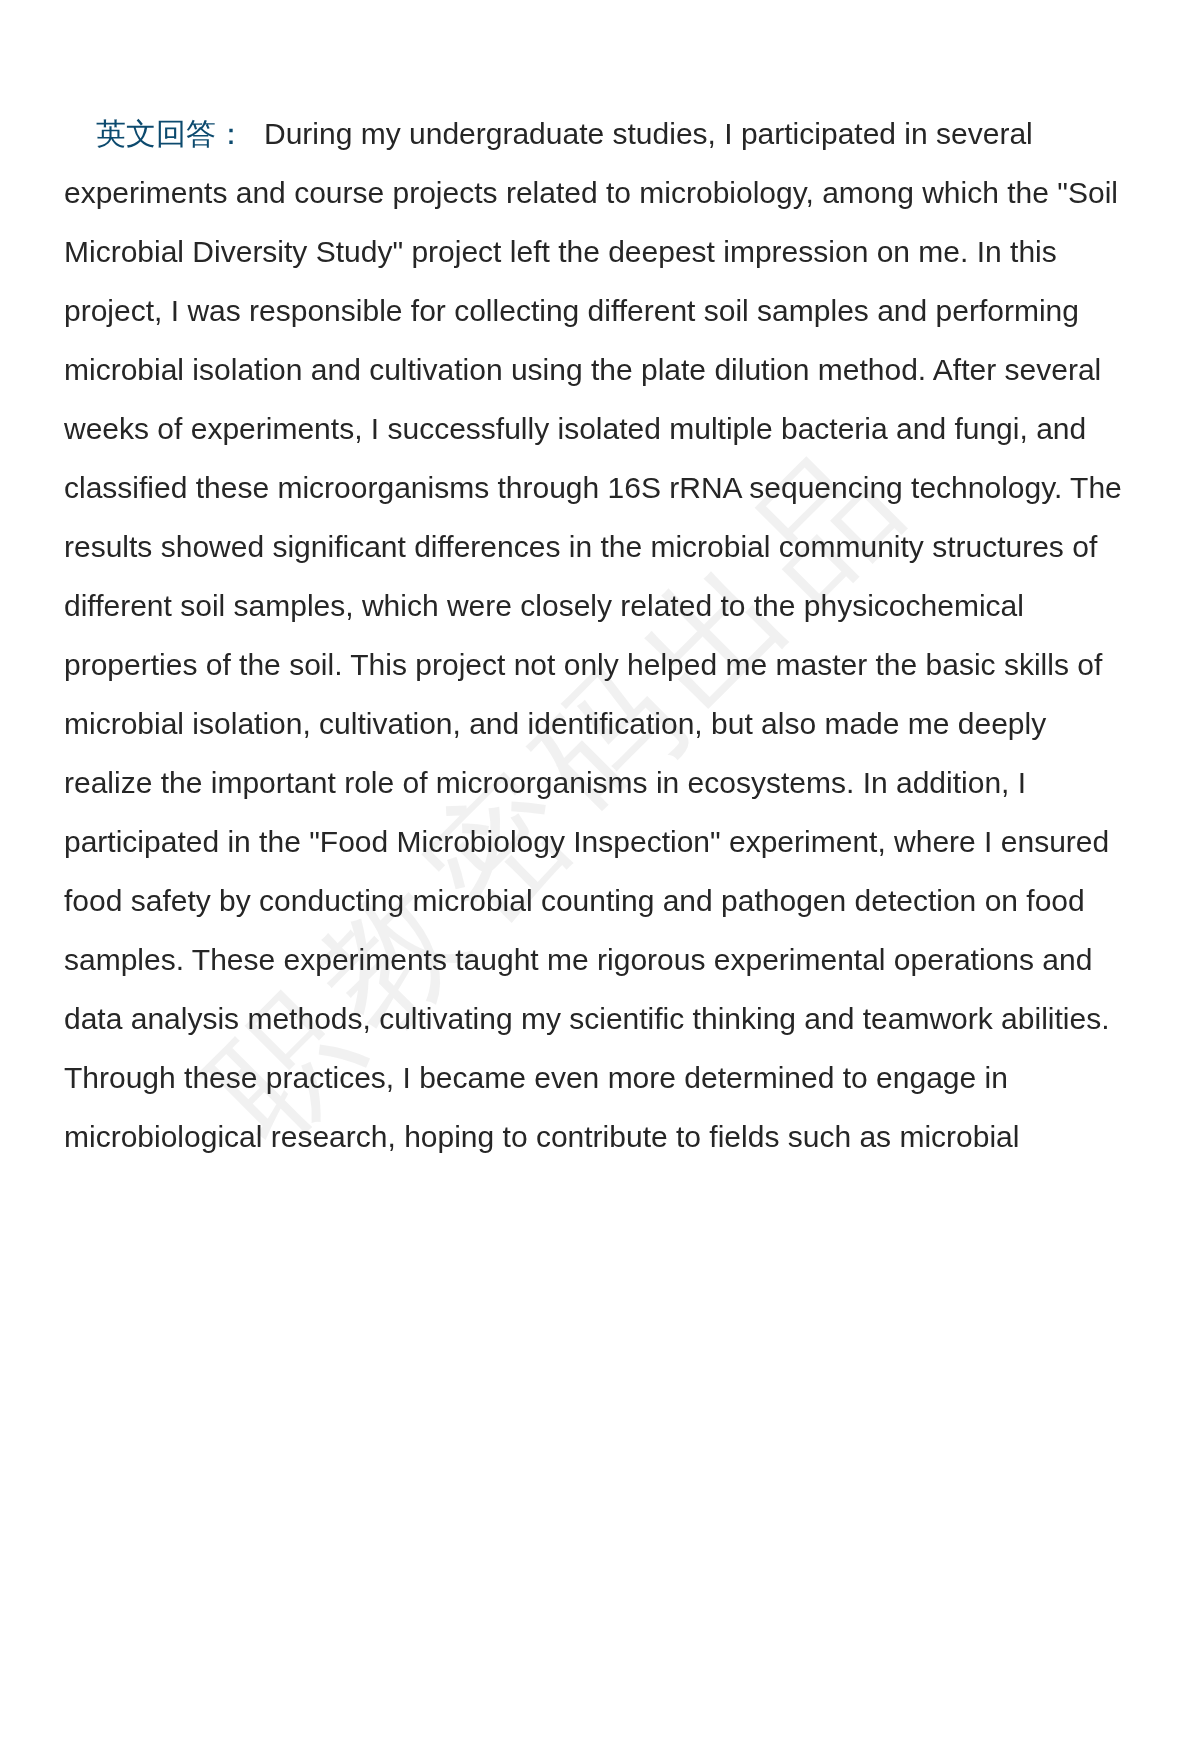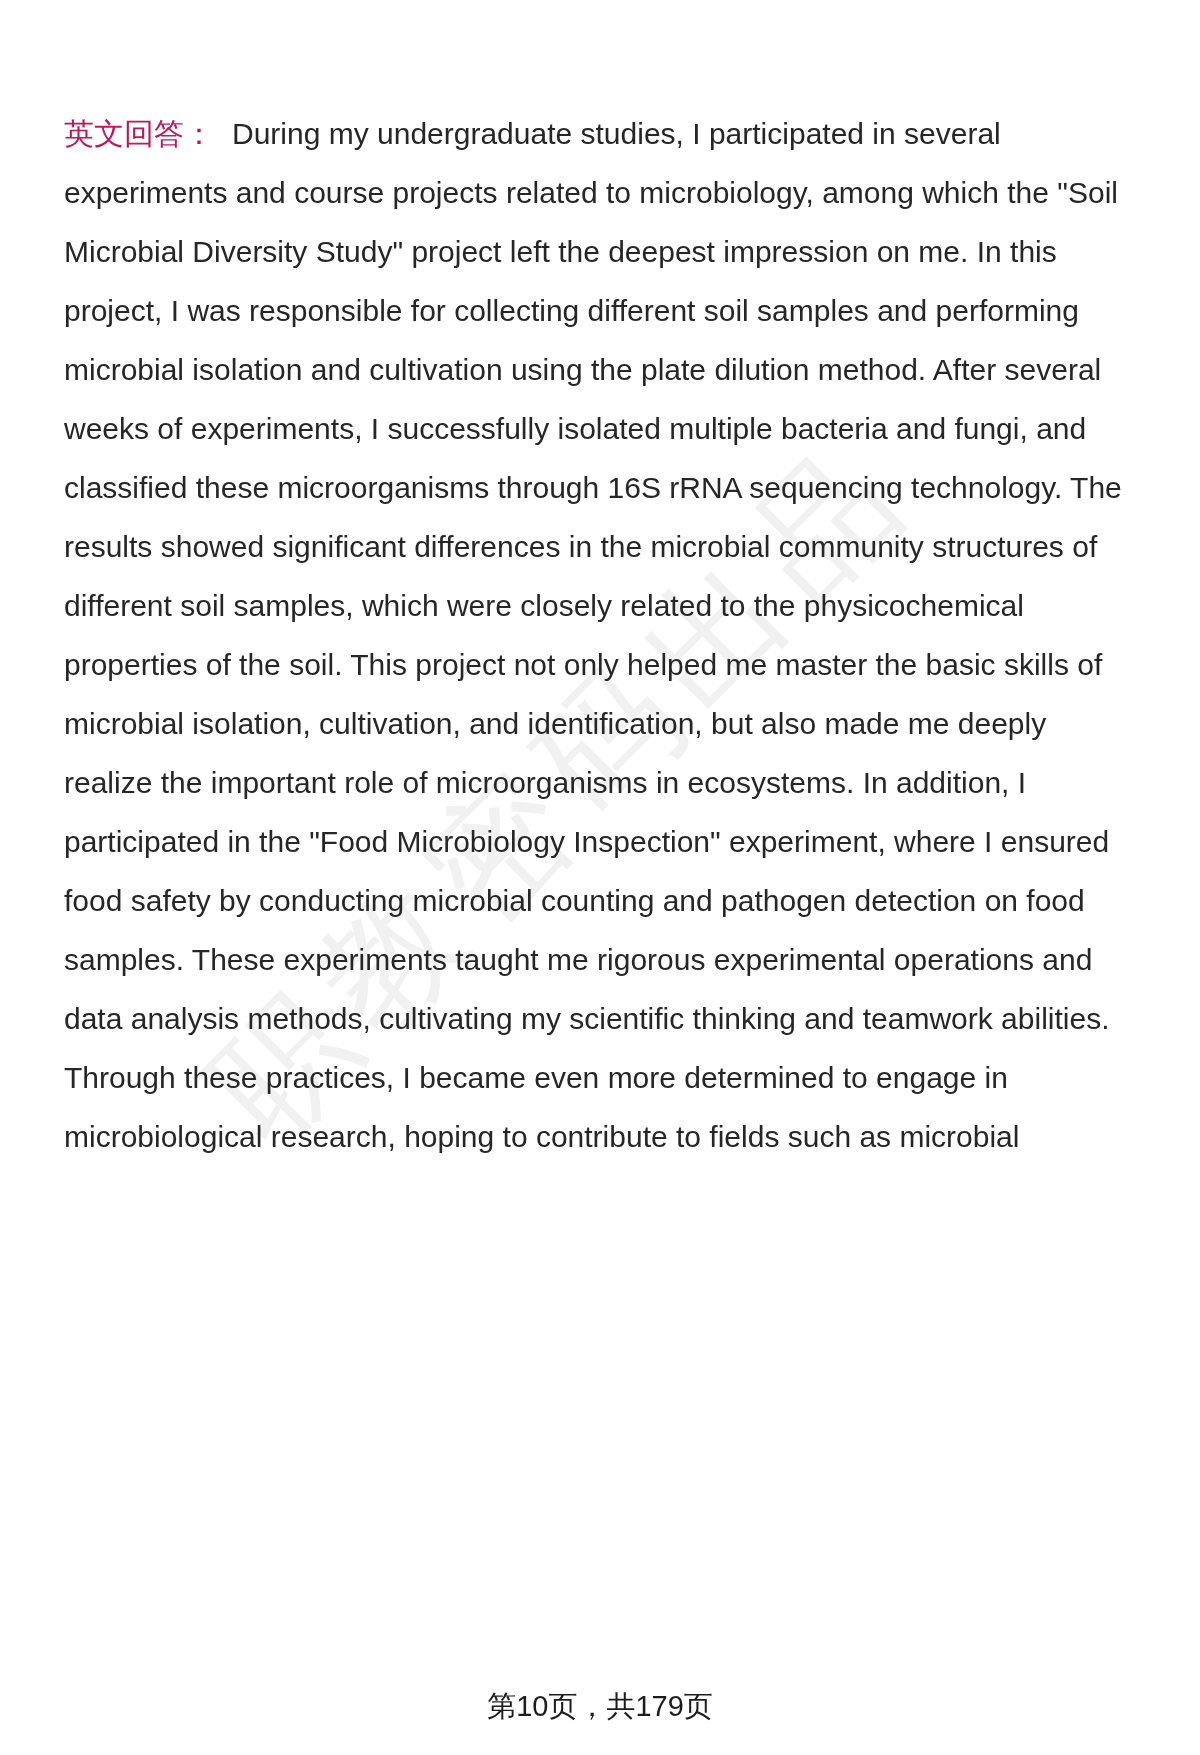--- a/index.html
+++ b/index.html
@@ -41,22 +41,23 @@
     color: #1c1c1c;
   }
   .para-en {
     margin-top: 56px;
     font-size: 30px;
     line-height: 59px;
     text-align: left;
     color: #262626;
   }
   .answer-label {
-    color: #be185d;
+    color: #0c4a6e;
     margin-right: 18px;
+    margin-left: 32px;
   }
   .footer {
     position: absolute;
     left: 0;
     right: 0;
     bottom: 28px;
     text-align: center;
     font-size: 29px;
     color: #1c1c1c;
     z-index: 1;
@@ -69,15 +70,14 @@
 
   <div class="watermark">职教密码出品</div>
 
   <div class="content">
 
 
     <p class="para-en"><span class="answer-label">英文回答：</span><span>During my undergraduate studies, I participated in several experiments and course projects related to microbiology, among which the "Soil Microbial Diversity Study" project left the deepest impression on me. In this project, I was responsible for collecting different soil samples and performing microbial isolation and cultivation using the plate dilution method. After several weeks of experiments, I successfully isolated multiple bacteria and fungi, and classified these microorganisms through 16S rRNA sequencing technology. The results showed significant differences in the microbial community structures of different soil samples, which were closely related to the physicochemical properties of the soil. This project not only helped me master the basic skills of microbial isolation, cultivation, and identification, but also made me deeply realize the important role of microorganisms in ecosystems. In addition, I participated in the "Food Microbiology Inspection" experiment, where I ensured food safety by conducting microbial counting and pathogen detection on food samples. These experiments taught me rigorous experimental operations and data analysis methods, cultivating my scientific thinking and teamwork abilities. Through these practices, I became even more determined to engage in microbiological research, hoping to contribute to fields such as microbial</span></p>
 
   </div>
 
-  <div class="footer">第10页，共179页</div>
 
 </div>
 
 </body></html>

